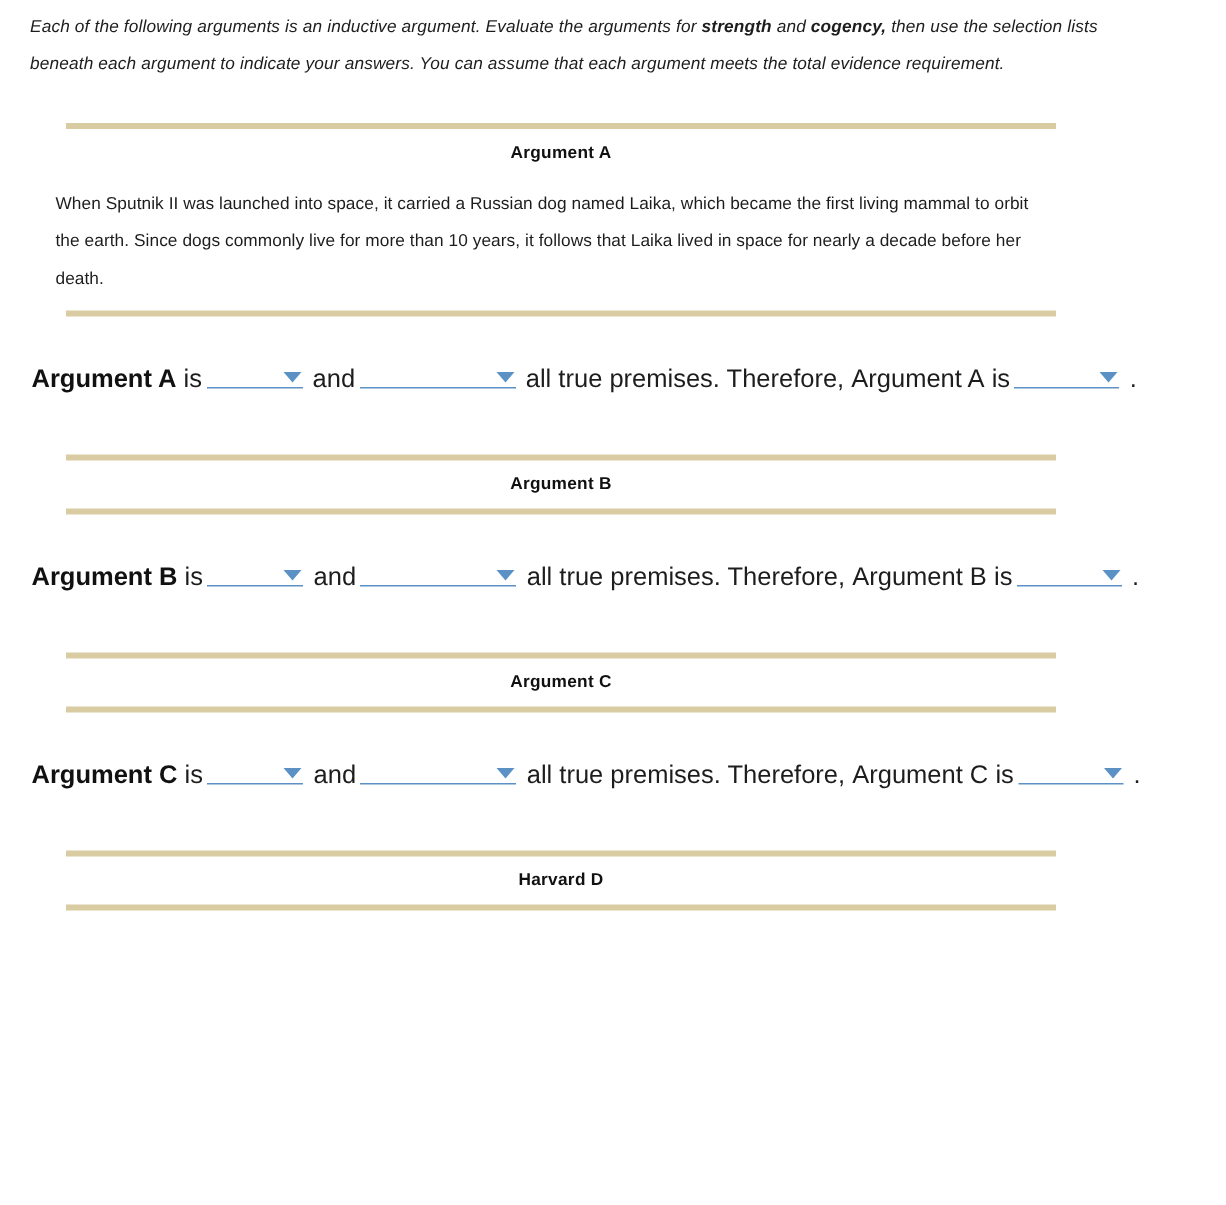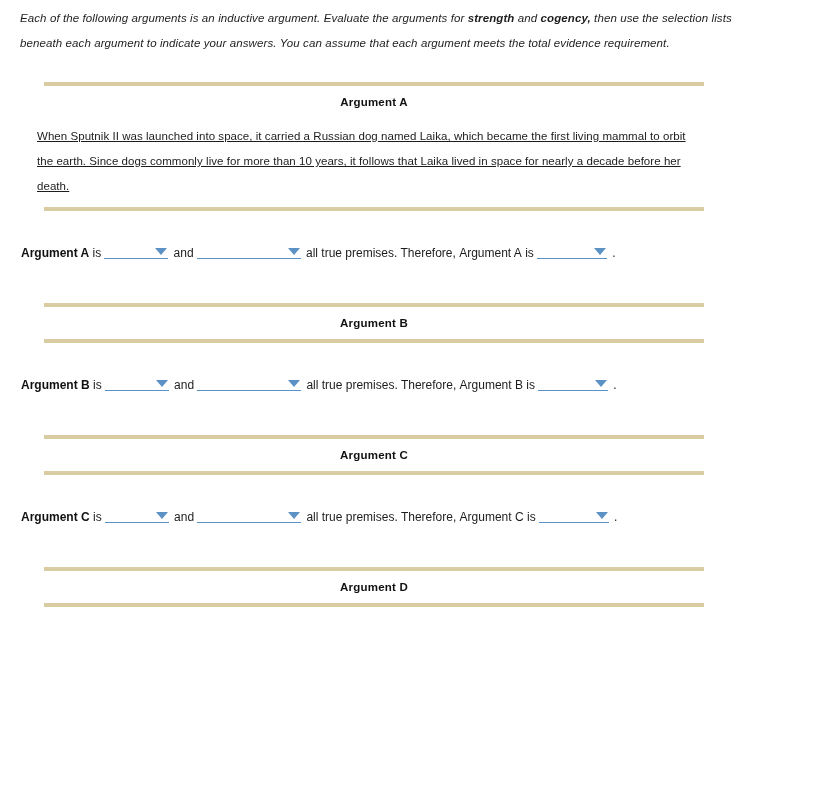--- a/index.html
+++ b/index.html
@@ -59,26 +59,25 @@
     margin: 0;
     letter-spacing: 0.2px;
   }
   .arg-body {
     font-size: 11.5px;
     line-height: 25px;
     color: #1d1d1d;
     padding: 2px 115px 8px 37px;
     margin: 0;
     letter-spacing: 0.05px;
-    text-decoration: underline;
   }
 
   
   .answer-row {
-    font-size: 12px;
+    font-size: 17px;
     color: #1d1d1d;
     padding: 0 0 0 21px;
     line-height: 20px;
     white-space: nowrap;
   }
   .answer-row .lead {
     font-weight: bold;
     color: #111111;
   }
   .answer-row .txt {
@@ -162,19 +161,19 @@
   </section>
 
   <div class="gap-b"></div>
 
   <div class="answer-row"><span class="lead">Argument C</span><span class="txt">&nbsp;</span><span class="txt">is</span><span class="sel w1"><span class="sel-value"></span><span class="caret"></span></span><span class="txt">&nbsp;</span><span class="txt">and</span><span class="sel w2"><span class="sel-value"></span><span class="caret"></span></span><span class="txt">&nbsp;</span><span class="txt">all true premises. Therefore,</span><span class="txt">&nbsp;</span><span class="txt">Argument C</span><span class="txt">&nbsp;</span><span class="txt">is</span><span class="sel w3"><span class="sel-value"></span><span class="caret"></span></span><span class="txt">&nbsp;</span><span class="txt">.</span></div>
 
   <div class="gap-c"></div>
 
   <section class="argument-block">
     <div class="rule"></div>
-    <div class="arg-title">Argument D</div>
+    <div class="arg-title">Harvard D</div>
     <div class="rule"></div>
   </section>
 
   <div class="gap-b"></div>
 
 </div>
 
 </body></html>

